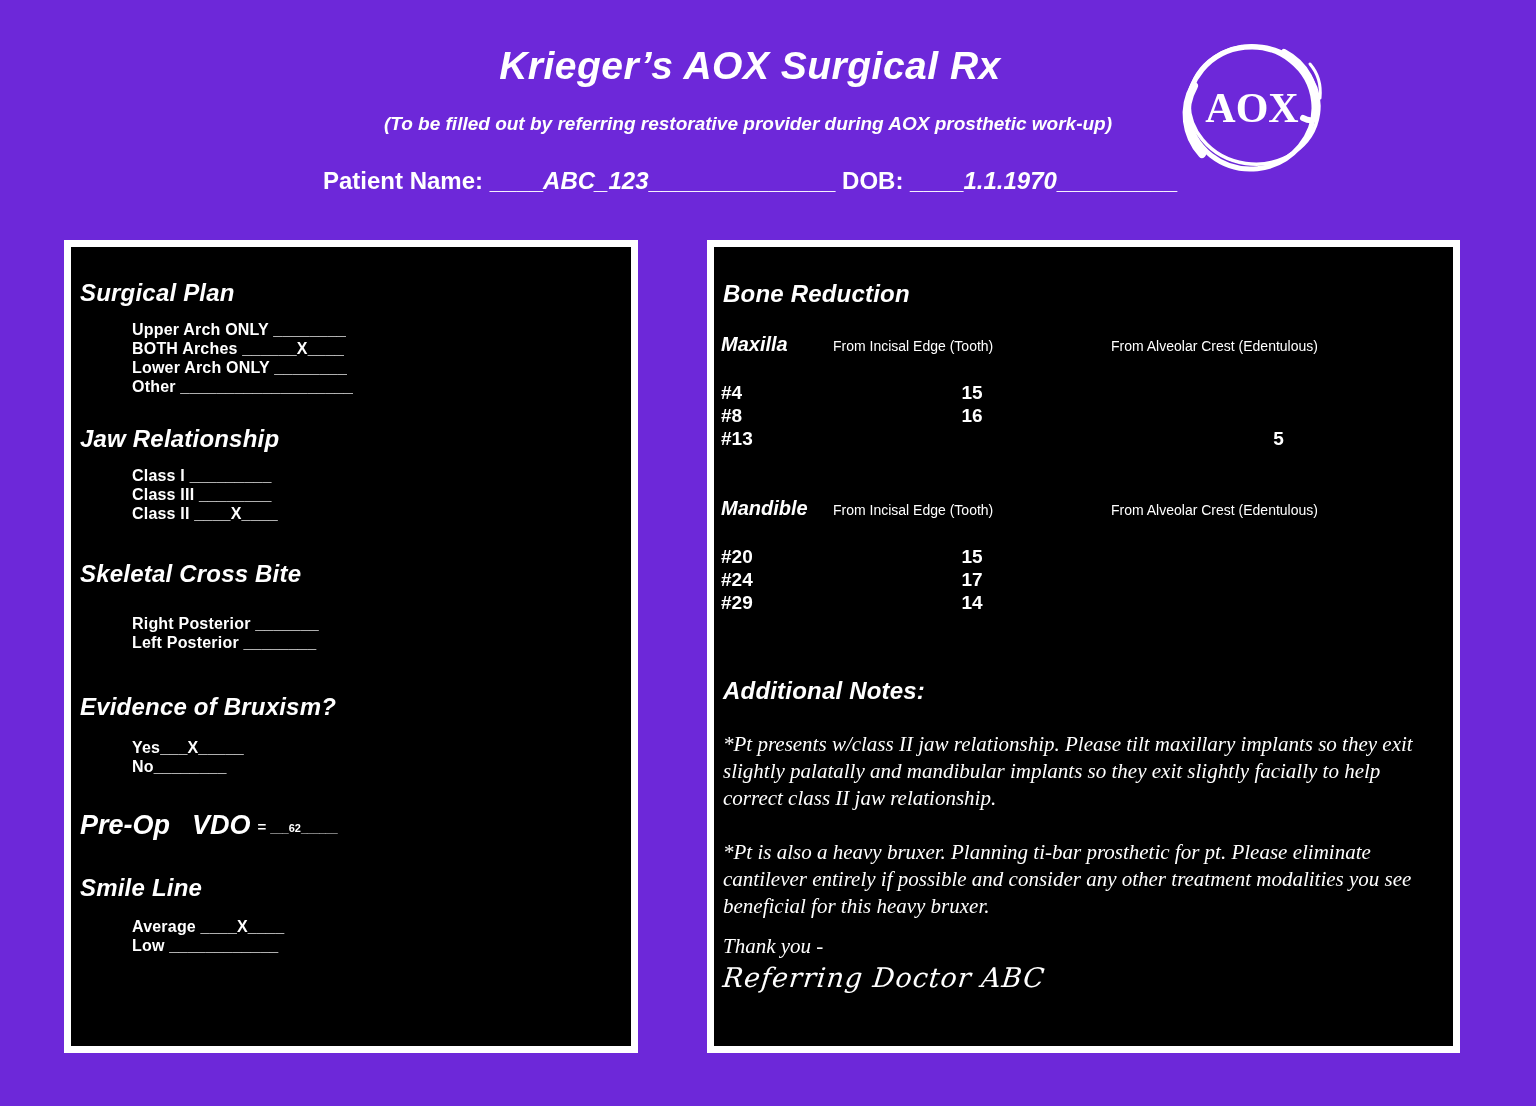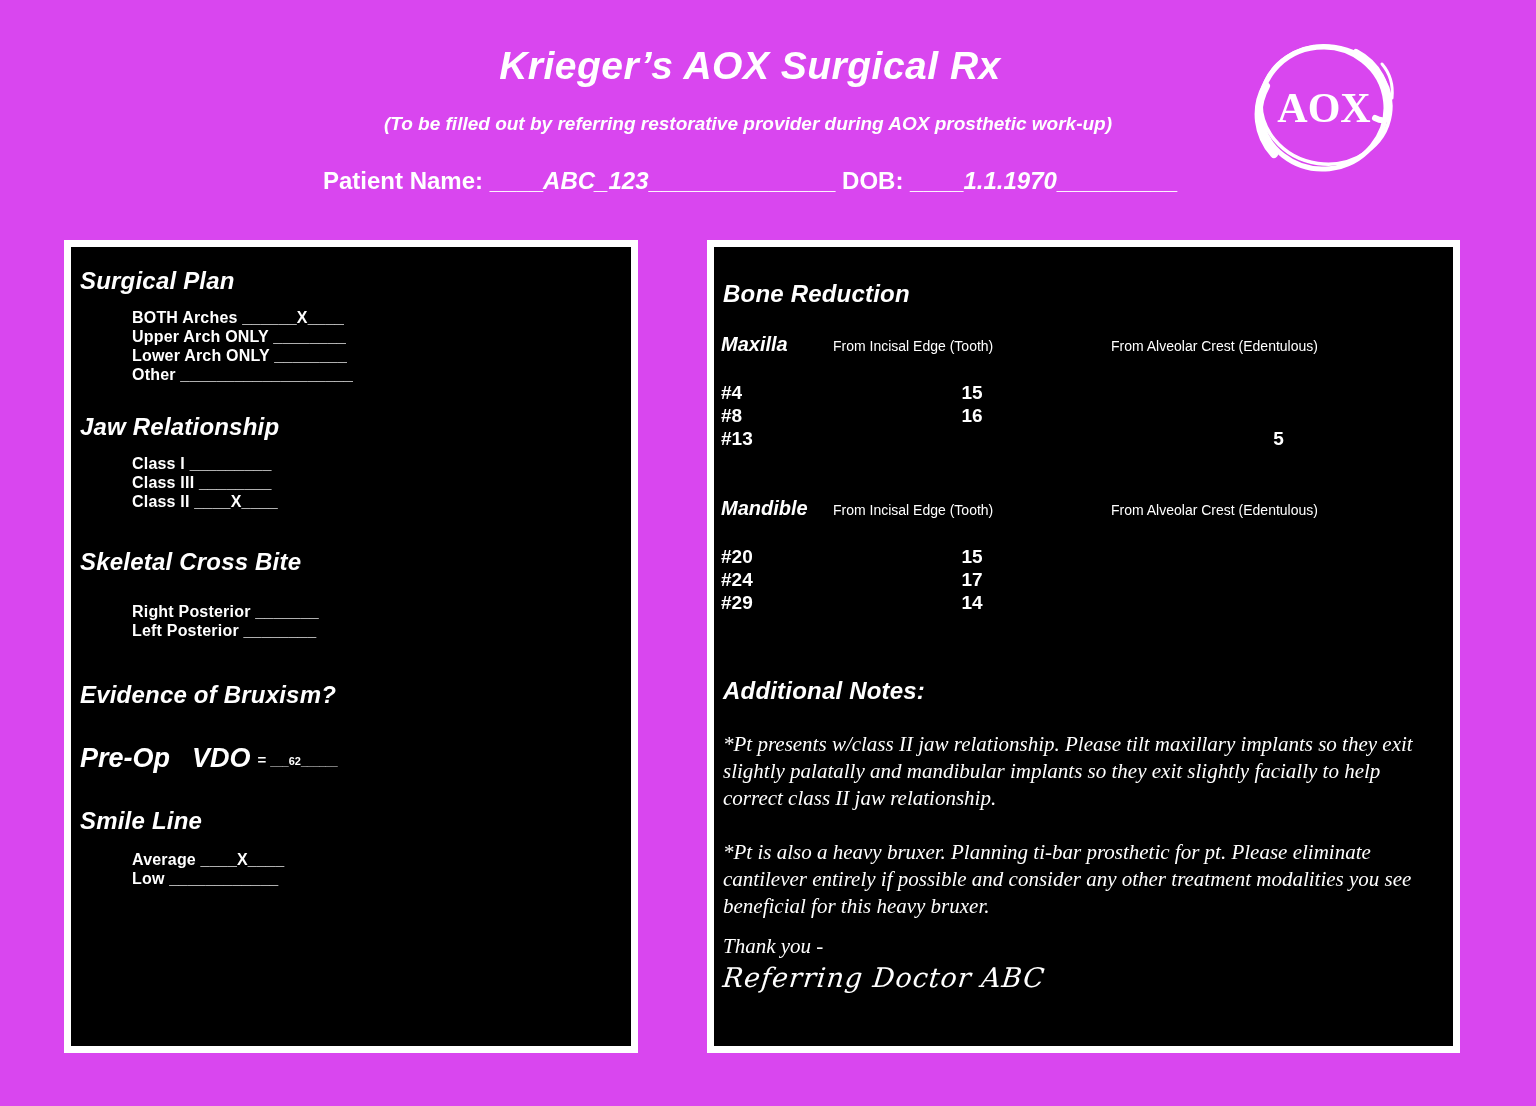--- a/index.html
+++ b/index.html
@@ -4,21 +4,21 @@
 <style>
   html, body {
     margin: 0; padding: 0;
     background: #000;
     width: 1536px; height: 1106px;
     overflow: hidden;
     font-family: "Liberation Sans", sans-serif;
     color: #fff;
     -webkit-font-smoothing: antialiased;
   }
-  .page { position: relative; width: 1536px; height: 1106px; background: #d946ef; }
+  .page { position: relative; width: 1536px; height: 1106px; background: #6d28d9; }
 
   
   .doc-title {
     position: absolute; top: 44px; left: 0; width: 1500px;
     text-align: center;
     font-size: 39px; font-weight: bold; font-style: italic;
     letter-spacing: 0.5px;
   }
   .doc-subtitle {
     position: absolute; top: 113px; left: 0; width: 1496px;
@@ -27,39 +27,39 @@
   }
   .patient-line {
     position: absolute; top: 167px; left: 0; width: 1500px;
     text-align: center;
     font-size: 24px; font-weight: bold;
     white-space: nowrap;
   }
   .patient-line .val { font-style: italic; }
 
   
-  .logo { position: absolute; top: 24px; left: 1244px; width: 164px; height: 164px; }
+  .logo { position: absolute; top: 24px; left: 1172px; width: 164px; height: 164px; }
 
   
   .panel {
     position: absolute; top: 240px; height: 799px;
     border: 7px solid #fff; background: #000;
   }
   .panel-left  { left: 64px;  width: 560px; }
   .panel-right { left: 707px; width: 739px; }
 
   .heading {
     font-size: 24px; font-weight: bold; font-style: italic;
     padding-left: 9px; letter-spacing: 0.2px;
   }
   .items { padding-left: 61px; font-size: 16px; font-weight: bold; }
   .items .item { line-height: 19px; white-space: nowrap; letter-spacing: 0.2px; }
 
   
-  .h-surgical   { margin-top: 20px; }
+  .h-surgical   { margin-top: 32px; }
   .i-surgical   { margin-top: 13px; }
   .h-jaw        { margin-top: 29px; }
   .i-jaw        { margin-top: 13px; }
   .h-crossbite  { margin-top: 37px; }
   .i-crossbite  { margin-top: 26px; }
   .h-bruxism    { margin-top: 41px; }
   .i-bruxism    { margin-top: 17px; }
   .vdo-line     { padding-left: 9px; white-space: nowrap; }
   .vdo-pre      { margin-top: 34px; }
   .vdo-post     { margin-top: 19px; }
@@ -129,40 +129,44 @@
       <path d="M 30 130 A 62 60 0 0 1 22 62" fill="none" stroke="#fff" stroke-width="8" stroke-linecap="round"></path>
       <path d="M 112 28 q 34 18 32 62 q -1 10 -13 4" fill="none" stroke="#fff" stroke-width="6" stroke-linecap="round"></path>
       <path d="M 138 40 q 12 14 10 34" fill="none" stroke="#fff" stroke-width="3" stroke-linecap="round"></path>
       <text x="80" y="98" text-anchor="middle" fill="#fff" font-family="Liberation Serif, serif" font-size="42" font-weight="bold">AOX</text>
     </svg>
   </div>
 
   <div class="panel panel-left">
     <div class="heading h-surgical">Surgical Plan</div>
     <div class="items i-surgical">
+      <div class="item">Upper Arch ONLY ________</div>
       <div class="item">BOTH Arches ______X____</div>
-      <div class="item">Upper Arch ONLY ________</div>
       <div class="item">Lower Arch ONLY ________</div>
       <div class="item">Other ___________________</div>
     </div>
 
     <div class="heading h-jaw">Jaw Relationship</div>
     <div class="items i-jaw">
       <div class="item">Class I _________</div>
       <div class="item">Class III ________</div>
       <div class="item">Class II ____X____</div>
     </div>
 
     <div class="heading h-crossbite">Skeletal Cross Bite</div>
     <div class="items i-crossbite">
       <div class="item">Right Posterior _______</div>
       <div class="item">Left Posterior ________</div>
     </div>
 
     <div class="heading h-bruxism">Evidence of Bruxism?</div>
+    <div class="items i-bruxism">
+      <div class="item">Yes___X_____</div>
+      <div class="item">No________</div>
+    </div>
 
     <div class="vdo-line vdo-pre">
       <span class="vdo-big">Pre-Op</span><span class="vdo-gap"></span><span class="vdo-big">VDO</span><span class="vdo-eq">=</span><span class="vdo-val">___62______</span>
     </div>
 
     <div class="heading h-smile">Smile Line</div>
     <div class="items i-smile">
       <div class="item">Average ____X____</div>
       <div class="item">Low ____________</div>
     </div>

